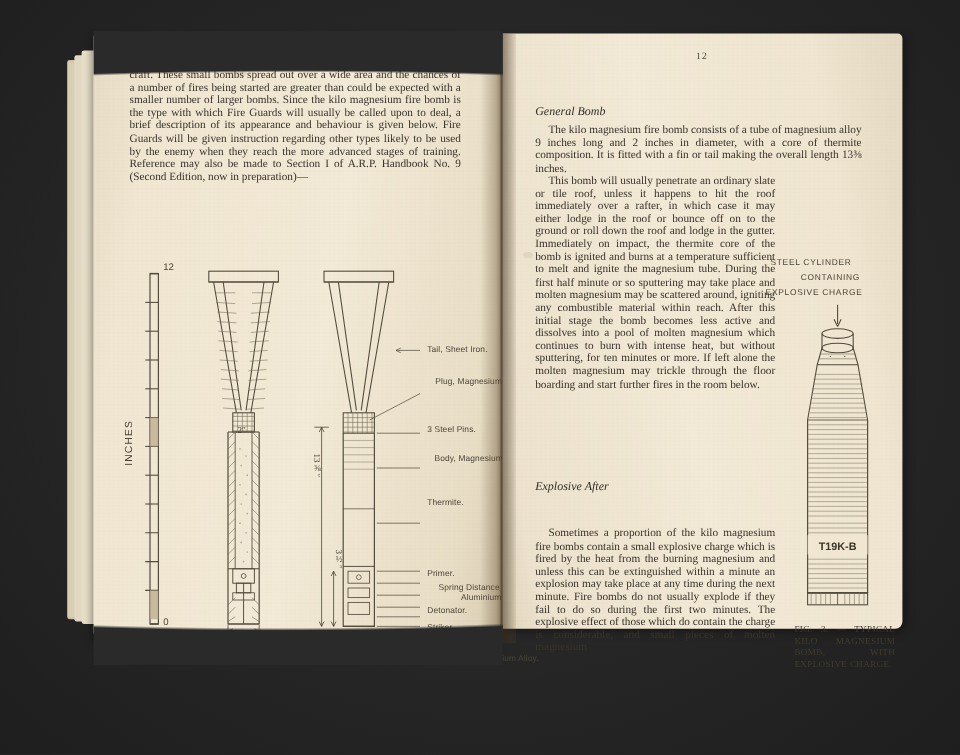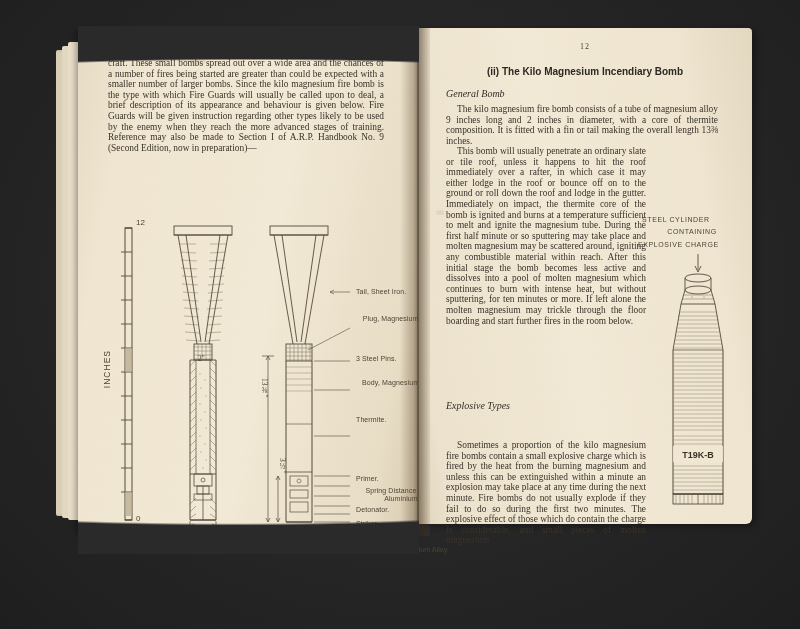--- a/index.html
+++ b/index.html
@@ -270,33 +270,32 @@
       <div class="dlabel" style="left:278px;top:506px;width:90px;">Safety Pin.</div>
       <div class="dlabel c" style="left:276px;top:518px;width:96px;">Fuze Body, Magnesium Alloy.</div>
 
     </div>
 
     <div class="leaf right">
       <div class="grain"></div>
 
       <div class="pagenum" style="top:14px;left:0;">12</div>
 
-      <div class="sec-head" style="top:38px;left:0;">(ii) The Kilo Magnesium Incendiary Bomb</div>
 
       <div class="sub-head" style="left:28px;top:60px;">General Bomb</div>
 
       <div class="body-text" style="left:28px;top:76px;width:272px;">
         <p class="ind">The kilo magnesium fire bomb consists of a tube of magnesium alloy 9 inches long and 2 inches in diameter, with a core of thermite composition.  It is fitted with a fin or tail making the overall length 13⅜ inches.</p>
       </div>
 
       <div class="body-text" style="left:28px;top:118px;width:200px;">
         <p class="ind">This bomb will usually penetrate an ordinary slate or tile roof, unless it happens to hit the roof immediately over a rafter, in which case it may either lodge in the roof or bounce off on to the ground or roll down the roof and lodge in the gutter.  Immediately on impact, the thermite core of the bomb is ignited and burns at a temperature sufficient to melt and ignite the magnesium tube.  During the first half minute or so sputtering may take place and molten magnesium may be scattered around, igniting any combustible material within reach.  After this initial stage the bomb becomes less active and dissolves into a pool of molten magnesium which continues to burn with intense heat, but without sputtering, for ten minutes or more.  If left alone the molten magnesium may trickle through the floor boarding and start further fires in the room below.</p>
       </div>
 
-      <div class="sub-head" style="left:28px;top:372px;">Explosive Types</div>
+      <div class="sub-head" style="left:28px;top:372px;">Explosive After</div>
 
       <div class="body-text" style="left:28px;top:412px;width:200px;">
         <p class="ind">Sometimes a proportion of the kilo magnesium fire bombs contain a small explosive charge which is fired by the heat from the burning magnesium and unless this can be extinguished within a minute an explosion may take place at any time during the next minute.  Fire bombs do not usually explode if they fail to do so during the first two minutes.  The explosive effect of those which do contain the charge is considerable, and small pieces of molten magnesium</p>
       </div>
 
       <div class="dlabel" style="left:224px;top:188px;width:106px;letter-spacing:.6px;">STEEL CYLINDER</div>
       <div class="dlabel c" style="left:224px;top:200px;width:100px;letter-spacing:.6px;">CONTAINING</div>
       <div class="dlabel" style="left:220px;top:213px;width:112px;letter-spacing:.6px;">EXPLOSIVE CHARGE</div>
 
       <svg style="position:absolute;left:244px;top:226px;" width="80" height="258">
@@ -343,20 +342,21 @@
         <line x1="11" y1="240" x2="61" y2="240" class="ln" stroke-width="1"></line>
 
         <rect x="11" y="240" width="50" height="10" class="ln" stroke-width=".9" fill="none"></rect>
         <line x1="36" y1="240" x2="36" y2="250" class="ln" stroke-width=".7"></line>
         <g stroke="#6b6252" stroke-width=".45">
           <path d="M14 240 L14 250 M18 240 L18 250 M22 240 L22 250 M26 240 L26 250 M30 240 L30 250
                    M42 240 L42 250 M46 240 L46 250 M50 240 L50 250 M54 240 L54 250 M58 240 L58 250"></path>
         </g>
       </svg>
 
+      <div class="caption" style="left:244px;top:492px;width:84px;line-height:9.6px;text-align:justify;">FIG. 3. — TYPICAL KILO MAGNESIUM BOMB, WITH EXPLOSIVE CHARGE.</div>
     </div>
 
     <div class="gutter"></div>
     <div class="spine-line"></div>
     <div class="curl-top"></div>
     <div class="curl-bot"></div>
   </div>
 
   <div class="blotch" style="left:190px;top:58px;width:16px;height:7px;"></div>
   <div class="blotch" style="left:436px;top:210px;width:8px;height:5px;"></div>

